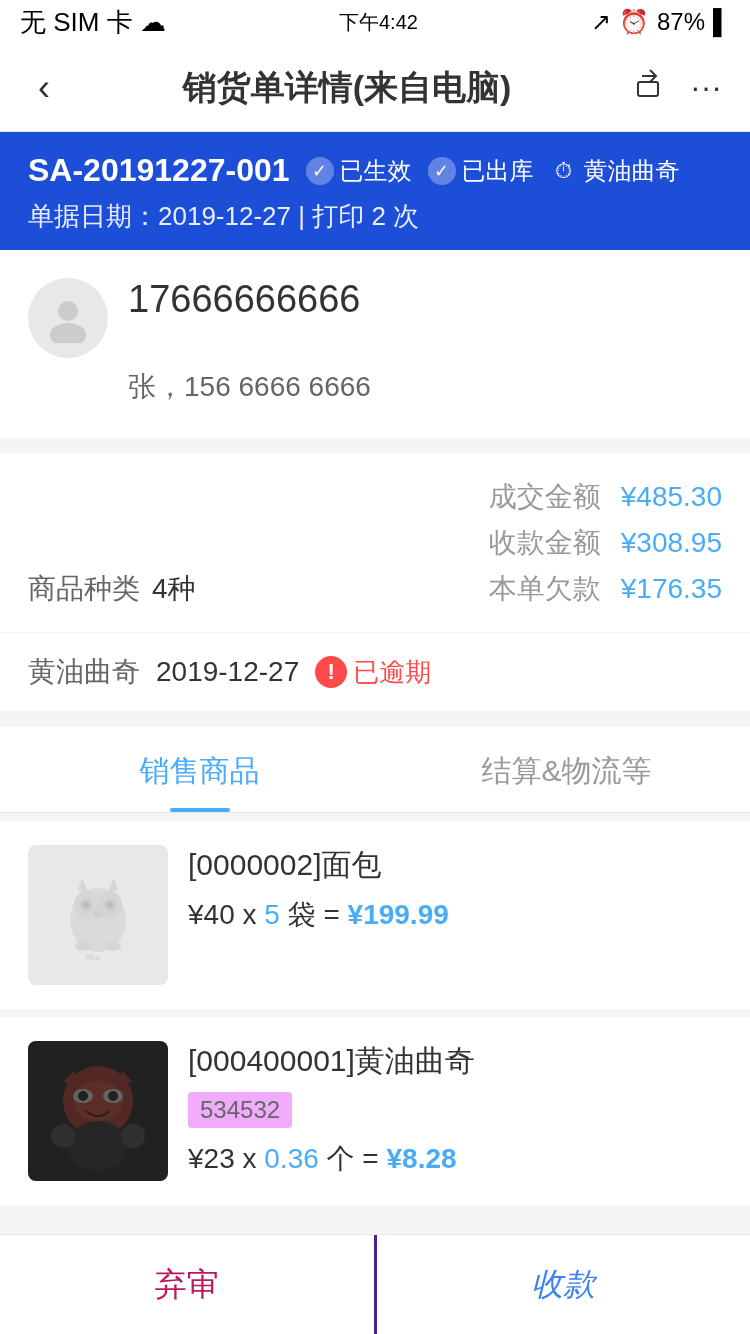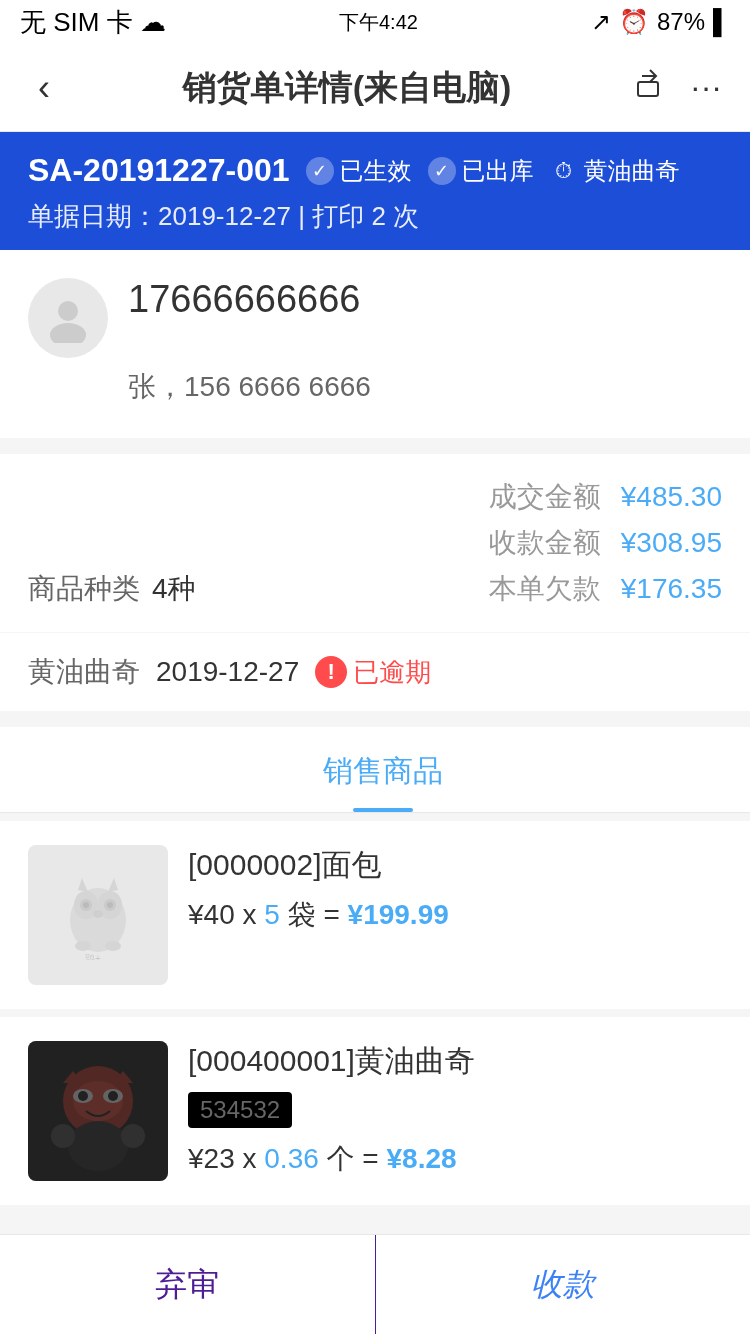--- a/index.html
+++ b/index.html
@@ -297,21 +297,21 @@
       flex: 1;
     }
     .product-name {
       font-size: 30px;
       color: #333;
       margin-bottom: 10px;
       font-weight: 500;
     }
     .product-sku {
       display: inline-block;
-      background: #000000;
+      background: #f0abfc;
       color: #666;
       font-size: 24px;
       padding: 4px 12px;
       border-radius: 4px;
       margin-bottom: 12px;
     }
     .product-price-row {
       font-size: 28px;
       color: #333;
     }
@@ -332,21 +332,21 @@
     }
     .bottom-btn {
       flex: 1;
       height: 100%;
       display: flex;
       align-items: center;
       justify-content: center;
       font-size: 32px;
       cursor: pointer;
     }
-    .bottom-btn.cancel { color: #4c1d95; border-right: 1px solid #4c1d95; }
+    .bottom-btn.cancel { color: #be185d; border-right: 3px solid #4c1d95; }
     .bottom-btn.confirm { color: #3b82f6; font-style: italic; }
 
     
     .img-owl {
       width: 140px;
       height: 140px;
       background: #e8e8e8;
       border-radius: 8px;
       display: flex;
       align-items: center;
@@ -461,20 +461,23 @@
   </div>
 </div>
 
 <div style="height:8px;background:#f5f5f5;"></div>
 
 <div class="tabs-section">
   <div class="tabs-row">
     <div class="tab-item active">
       <span>销售商品</span>
     </div>
+    <div class="tab-item">
+      <span>结算&amp;物流等</span>
+    </div>
   </div>
 </div>
 
 <div class="product-list" style="padding-top:8px;padding-bottom:110px;">
 
   <div class="product-item">
     <div class="product-img img-owl">
       <svg width="90" height="90" viewBox="0 0 90 90" fill="none">
 
         <ellipse cx="45" cy="50" rx="28" ry="32" fill="#bbb"></ellipse>

